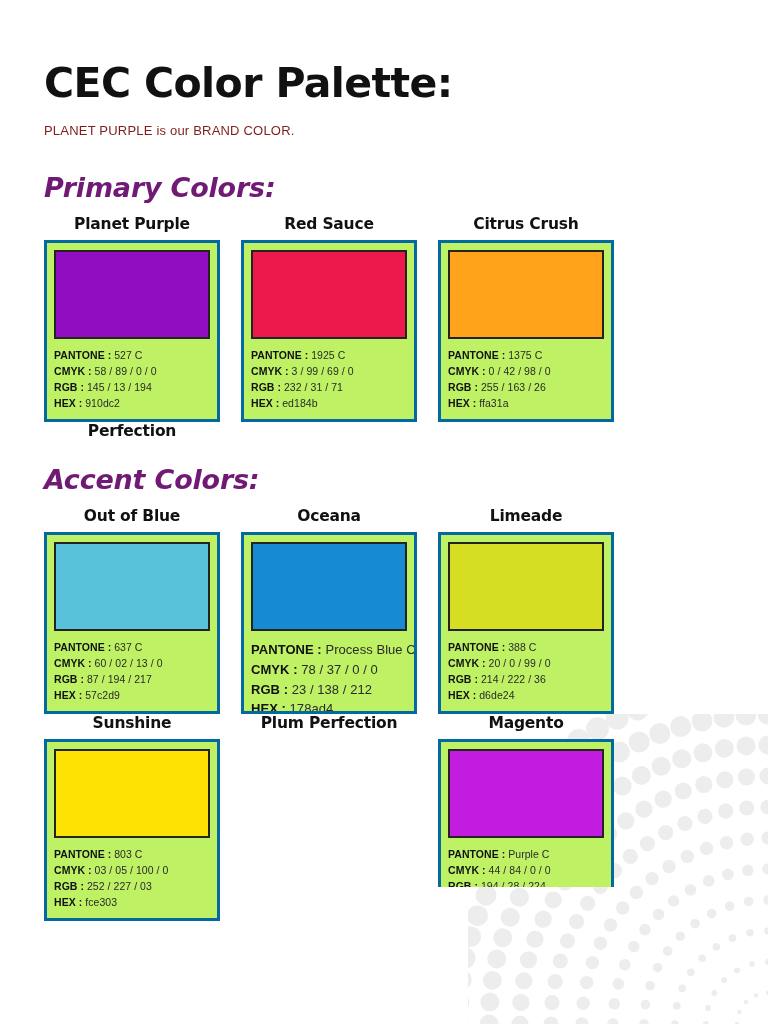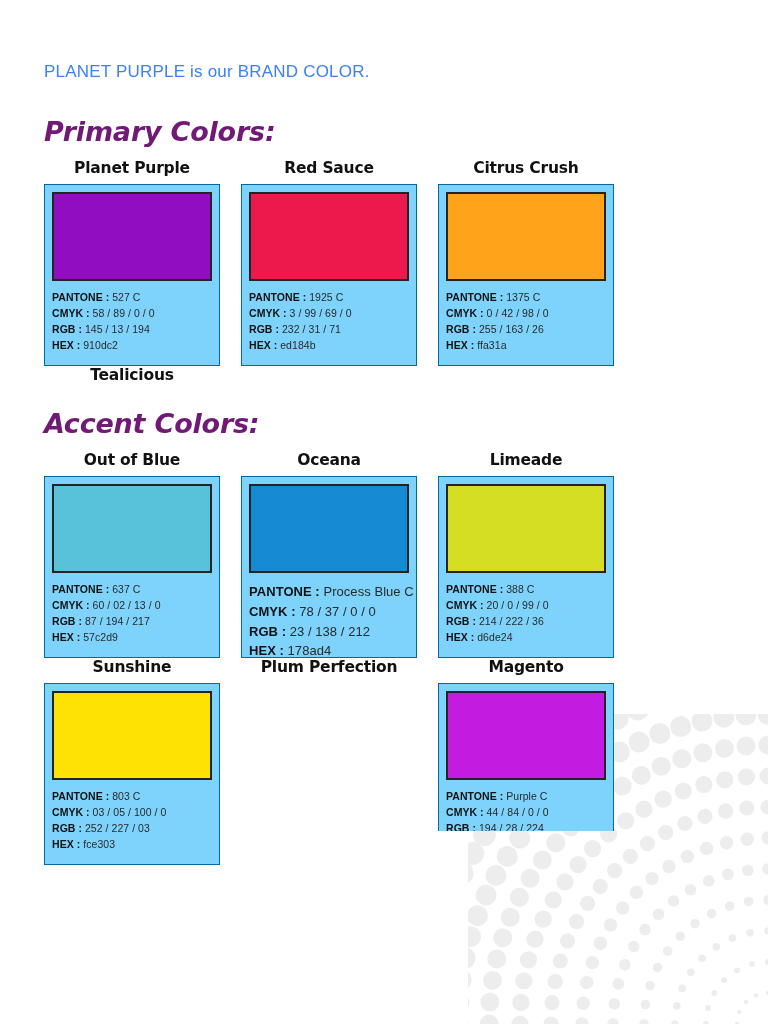--- a/index.html
+++ b/index.html
@@ -39,23 +39,23 @@
     font-weight: bold;
     font-size: 41px;
     letter-spacing: -0.6px;
     line-height: 1.05;
     margin: 0 0 18px 0;
     color: #111111;
   }
 
   .doc-subtitle {
     font-family: "Liberation Sans", sans-serif;
-    font-size: 17px;
+    font-size: 13px;
     letter-spacing: 0.2px;
-    color: #3b82f6;
+    color: #7f1d1d;
     margin: 0 0 34px 0;
   }
 
   .section-title {
     font-family: "DejaVu Sans", sans-serif;
     font-weight: bold;
     font-style: italic;
     font-size: 27px;
     letter-spacing: -0.2px;
     color: #701a75;
@@ -83,22 +83,22 @@
     font-weight: bold;
     font-size: 15.5px;
     letter-spacing: -0.2px;
     text-align: center;
     color: #111111;
     margin-bottom: 7px;
     white-space: nowrap;
   }
 
   .card-box {
-    border: 1px solid #0369a1;
-    background: #7dd3fc;
+    border: 3px solid #0369a1;
+    background: #bef264;
     padding: 7px 7px 9px 7px;
     box-sizing: border-box;
     height: 182px;
     overflow: hidden;
   }
 
   .card-box.clipped {
     height: 148px;
     border-bottom: none;
   }
@@ -297,20 +297,21 @@
     <circle cx="190.4" cy="-12.9" r="11.4" fill="#ededed"></circle>
     <circle cx="211.7" cy="-19.4" r="11.4" fill="#ededed"></circle>
     <circle cx="233.5" cy="-24.4" r="11.4" fill="#ededed"></circle>
     <circle cx="255.5" cy="-28.1" r="11.4" fill="#ededed"></circle>
     <circle cx="277.7" cy="-30.3" r="11.4" fill="#ededed"></circle>
     <circle cx="300.0" cy="-31.0" r="11.4" fill="#ededed"></circle>
   </svg>
 
 <div id="page">
 
+  <h1 class="doc-title">CEC Color Palette:</h1>
   <p class="doc-subtitle">PLANET PURPLE is our BRAND COLOR.</p>
 
   <div id="sections-root">
       <div class="section-title">Primary Colors:</div>
       <div class="grid">
         <div class="swatch-card">
           <div class="card-label">Planet Purple</div>
           <div class="card-box">
             <div class="chip" style="background: rgb(145, 13, 194);"></div>
             <div class="specs">
@@ -339,21 +340,21 @@
             <div class="chip" style="background: rgb(255, 163, 26);"></div>
             <div class="specs">
               <div class="spec-row"><span class="k">PANTONE :</span> <span>1375 C</span></div>
               <div class="spec-row"><span class="k">CMYK :</span> <span>0 / 42 / 98 / 0</span></div>
               <div class="spec-row"><span class="k">RGB :</span> <span>255 / 163 / 26</span></div>
               <div class="spec-row"><span class="k">HEX :</span> <span>ffa31a</span></div>
             </div>
           </div>
         </div>
         <div class="swatch-card">
-          <div class="card-label">Tealicious</div>
+          <div class="card-label">Perfection</div>
         </div>
       </div>
       <div class="section-title accent">Accent Colors:</div>
       <div class="grid">
         <div class="swatch-card">
           <div class="card-label">Out of Blue</div>
           <div class="card-box">
             <div class="chip" style="background: rgb(87, 194, 217);"></div>
             <div class="specs">
               <div class="spec-row"><span class="k">PANTONE :</span> <span>637 C</span></div>

